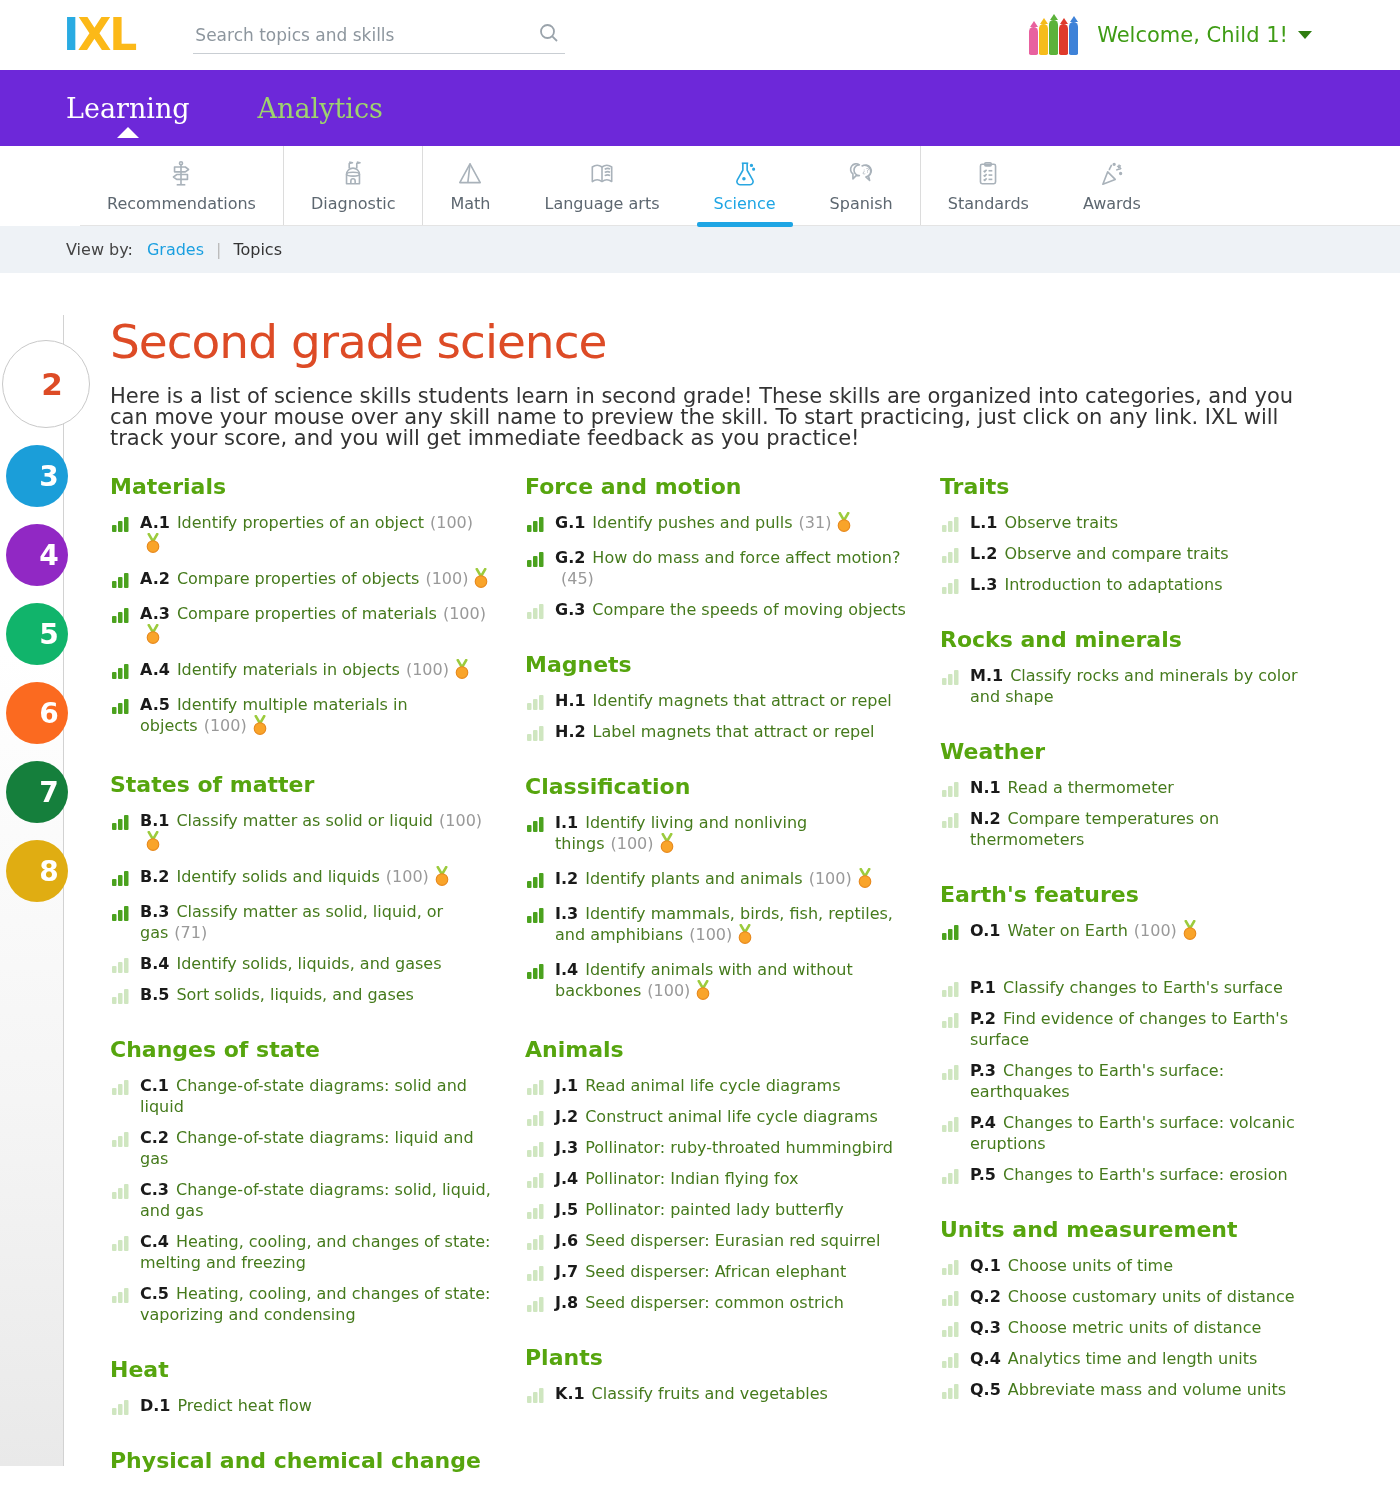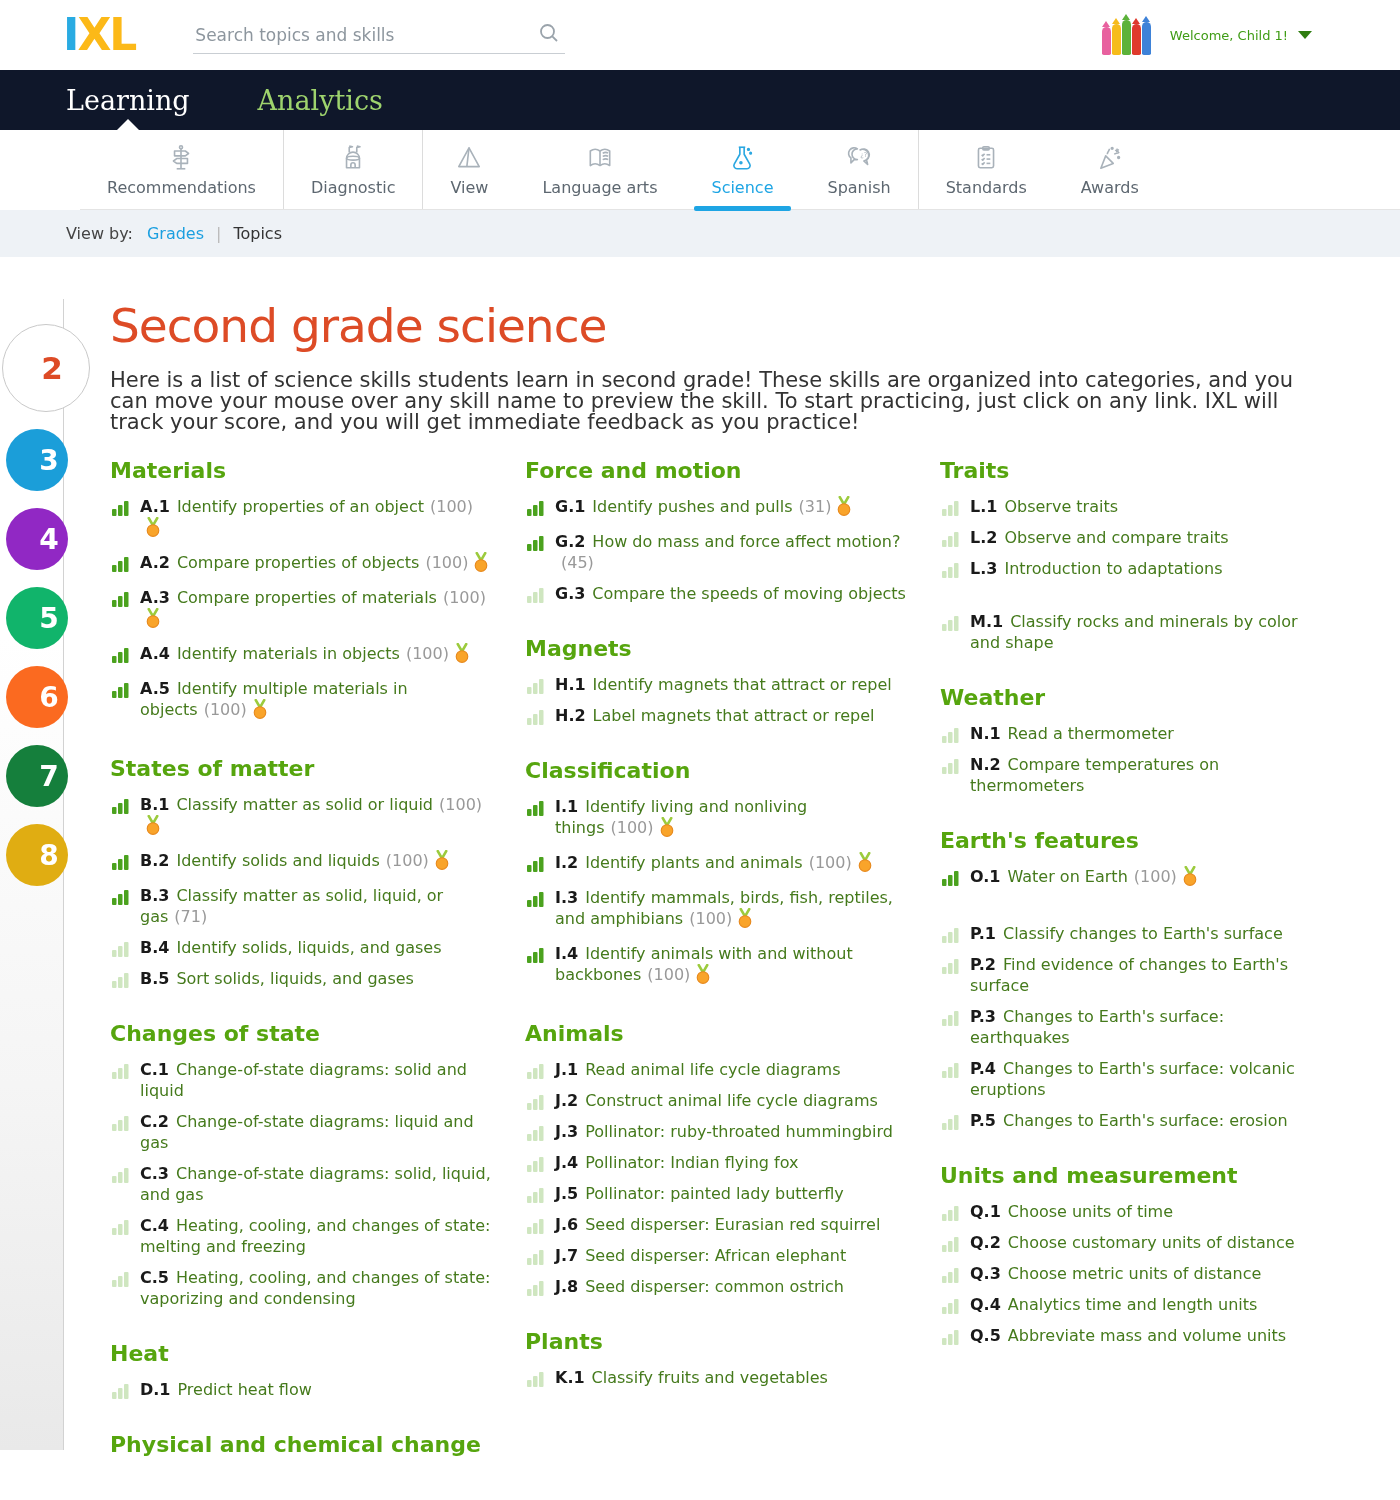--- a/index.html
+++ b/index.html
@@ -19,26 +19,26 @@
   .header-right { position:absolute; right:88px; top:0; height:70px; display:flex; align-items:center; cursor:pointer;}
   .crayons { display:flex; align-items:flex-end; margin-right:18px; height:40px; }
   .crayon { width:9px; border-radius:5px 5px 2px 2px; margin-right:1px; position:relative; }
   .crayon::before { content:""; position:absolute; top:-6px; left:50%; transform:translateX(-50%);
     border-left:4px solid transparent; border-right:4px solid transparent; }
   .c1{height:28px;background:#e8619f;} .c1::before{border-bottom:6px solid #e8619f;}
   .c2{height:31px;background:#f6bc1b;} .c2::before{border-bottom:6px solid #f6bc1b;}
   .c3{height:35px;background:#5cb23a;} .c3::before{border-bottom:6px solid #5cb23a;}
   .c4{height:31px;background:#df3a2c;} .c4::before{border-bottom:6px solid #df3a2c;}
   .c5{height:33px;background:#3e82d8;} .c5::before{border-bottom:6px solid #3e82d8;}
-  .welcome { color:#3f9c15; font-size:13px; }
+  .welcome { color:#3f9c15; font-size:21px; }
   .welcome-caret { display:inline-block; margin-left:10px; border-left:7px solid transparent;
     border-right:7px solid transparent; border-top:8px solid #2f7d10; vertical-align:middle;}
 
   
-  .green-nav { height:60px; background:#0f172a; display:flex; align-items:center; position:relative; }
+  .green-nav { height:76px; background:#6d28d9; display:flex; align-items:center; position:relative; }
   .nav-item { font-family:"DejaVu Serif","Liberation Serif",serif; font-size:27px; cursor:pointer; }
   .nav-learning { color:#fff; margin-left:66px; position:relative; height:60px; display:flex; align-items:center;}
   .nav-learning::after { content:""; position:absolute; bottom:0; left:50%; transform:translateX(-50%);
     border-left:11px solid transparent; border-right:11px solid transparent; border-bottom:11px solid #fff; }
   .nav-analytics { color:#9ed36d; margin-left:68px; }
 
   
   .tab-bar { height:80px; background:#fff; border-bottom:1px solid #e4e4e4; display:flex; margin-left:80px; }
   .tab { display:flex; flex-direction:column; align-items:center; justify-content:flex-end;
     padding:0 27px 12px; position:relative; cursor:pointer; color:#5d6770; }
@@ -149,21 +149,21 @@
     </span>
     <span class="t-label">Diagnostic</span>
   </div>
   <div class="tab divided">
     <span class="t-icon">
       <svg width="28" height="28" viewBox="0 0 26 26" fill="none" stroke="currentColor" stroke-width="1.5" stroke-linejoin="round">
         <path d="M13 3.5 22.5 21H3.5z"></path>
           <path d="M13 3.5 11 21"></path>
       </svg>
     </span>
-    <span class="t-label">View</span>
+    <span class="t-label">Math</span>
   </div>
   <div class="tab">
     <span class="t-icon">
       <svg width="28" height="28" viewBox="0 0 26 26" fill="none" stroke="currentColor" stroke-width="1.5" stroke-linejoin="round">
         <path d="M4 6.5c3-2.2 6-2.2 9 0 3-2.2 6-2.2 9 0V20c-3-2.2-6-2.2-9 0-3-2.2-6-2.2-9 0z"></path>
         <line x1="13" y1="6.5" x2="13" y2="20"></line>
         <path d="M15.5 8.5c2-.9 3.7-.9 5 0M15.5 11.5c2-.9 3.7-.9 5 0M15.5 14.5c2-.9 3.7-.9 5 0"></path>
       </svg>
     </span>
     <span class="t-label">Language arts</span>
@@ -746,20 +746,21 @@
         <rect x="0" y="9" width="4.5" height="7" rx="1"></rect>
         <rect x="6" y="5" width="4.5" height="11" rx="1"></rect>
         <rect x="12" y="1" width="4.5" height="15" rx="1"></rect>
       </svg>
     </span><span class="skill-code">L.3</span><span class="skill-name">Introduction to adaptations</span>
   </p>
 </div>
   </div>
 
   <div class="skill-section">
+    <div class="section-title">Rocks and minerals</div>
     <div class="skill-list">
   <p class="skill-row">
     <span class="bars pale">
       <svg width="18" height="16" viewBox="0 0 18 16">
         <rect x="0" y="9" width="4.5" height="7" rx="1"></rect>
         <rect x="6" y="5" width="4.5" height="11" rx="1"></rect>
         <rect x="12" y="1" width="4.5" height="15" rx="1"></rect>
       </svg>
     </span><span class="skill-code">M.1</span><span class="skill-name">Classify rocks and minerals by color and shape</span>
   </p>

